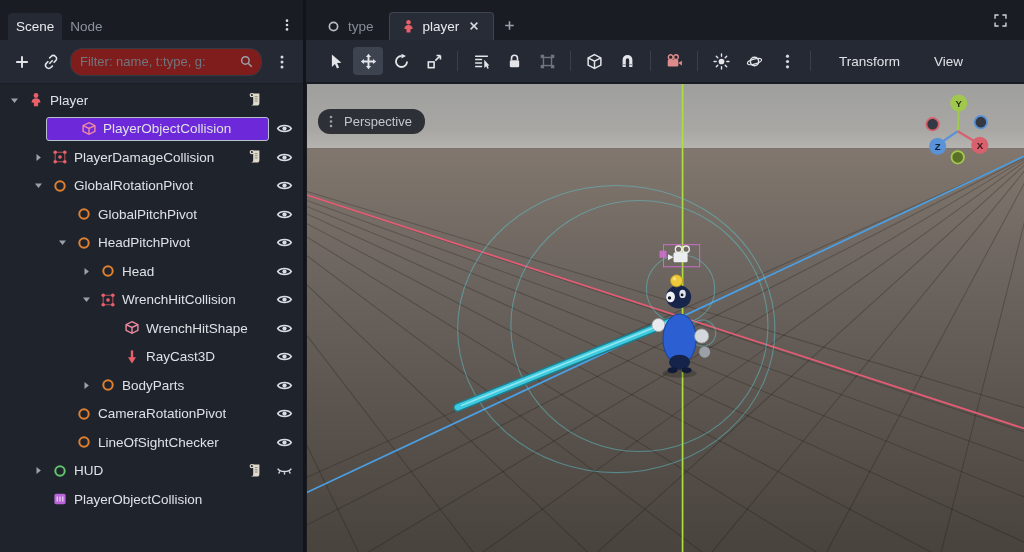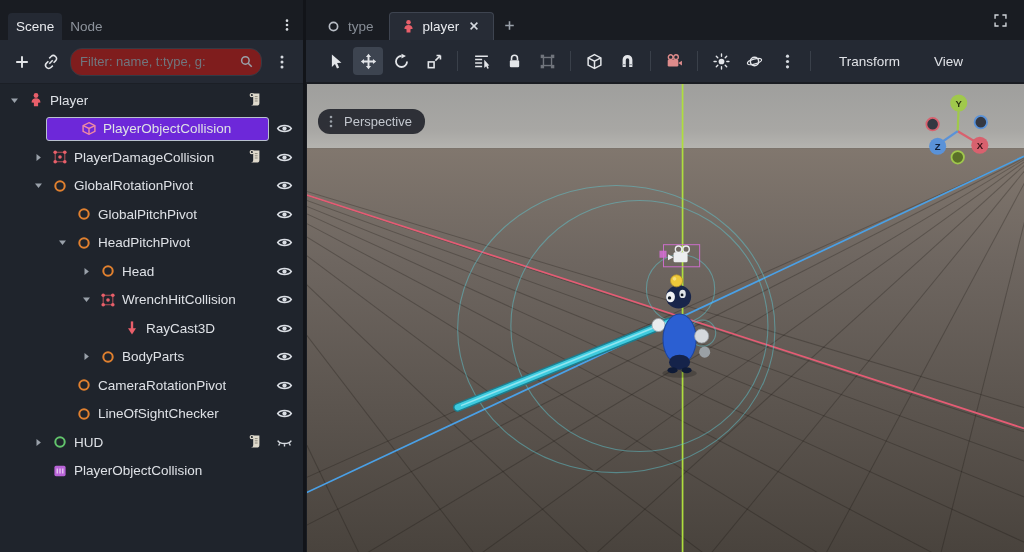--- a/index.html
+++ b/index.html
@@ -314,20 +314,40 @@
               <circle cx="8" cy="8" r="2" fill="#d9dde3"></circle>
             </svg>
           </span>
         </div>
         <div class="tree-row">
           <span class="indent" style="width: 102px;"></span>
           <span class="arrow"></span>
           <div class="row-box">
             <span class="node-icon">
               <svg viewBox="0 0 16 16">
+                <path d="M8 1.7 L13.9 4.6 V10.4 L8 13.3 L2.1 10.4 V4.6 Z" fill="none" stroke="#f08ba2" stroke-width="1.4"></path>
+                <path d="M2.1 4.6 L8 7.5 L13.9 4.6 M8 7.5 V13.3" fill="none" stroke="#f08ba2" stroke-width="1.4"></path>
+              </svg>
+            </span>
+            <span class="node-label">WrenchHitShape</span>
+            <span style="flex: 1 1 0%;"></span>
+          </div>
+          <span class="vis-slot">
+            <svg viewBox="0 0 16 16">
+              <path d="M1.6 8 C4.2 4.3 11.8 4.3 14.4 8 C11.8 11.7 4.2 11.7 1.6 8 Z" fill="none" stroke="#d9dde3" stroke-width="1.4"></path>
+              <circle cx="8" cy="8" r="2" fill="#d9dde3"></circle>
+            </svg>
+          </span>
+        </div>
+        <div class="tree-row">
+          <span class="indent" style="width: 102px;"></span>
+          <span class="arrow"></span>
+          <div class="row-box">
+            <span class="node-icon">
+              <svg viewBox="0 0 16 16">
                 <path d="M8 1.4 V9.2" stroke="#e95f6a" stroke-width="2.4"></path>
                 <path d="M4 8.2 L8 14.6 L12 8.2 Z" fill="#e95f6a"></path>
               </svg>
             </span>
             <span class="node-label">RayCast3D</span>
             <span style="flex: 1 1 0%;"></span>
           </div>
           <span class="vis-slot">
             <svg viewBox="0 0 16 16">
               <path d="M1.6 8 C4.2 4.3 11.8 4.3 14.4 8 C11.8 11.7 4.2 11.7 1.6 8 Z" fill="none" stroke="#d9dde3" stroke-width="1.4"></path>

